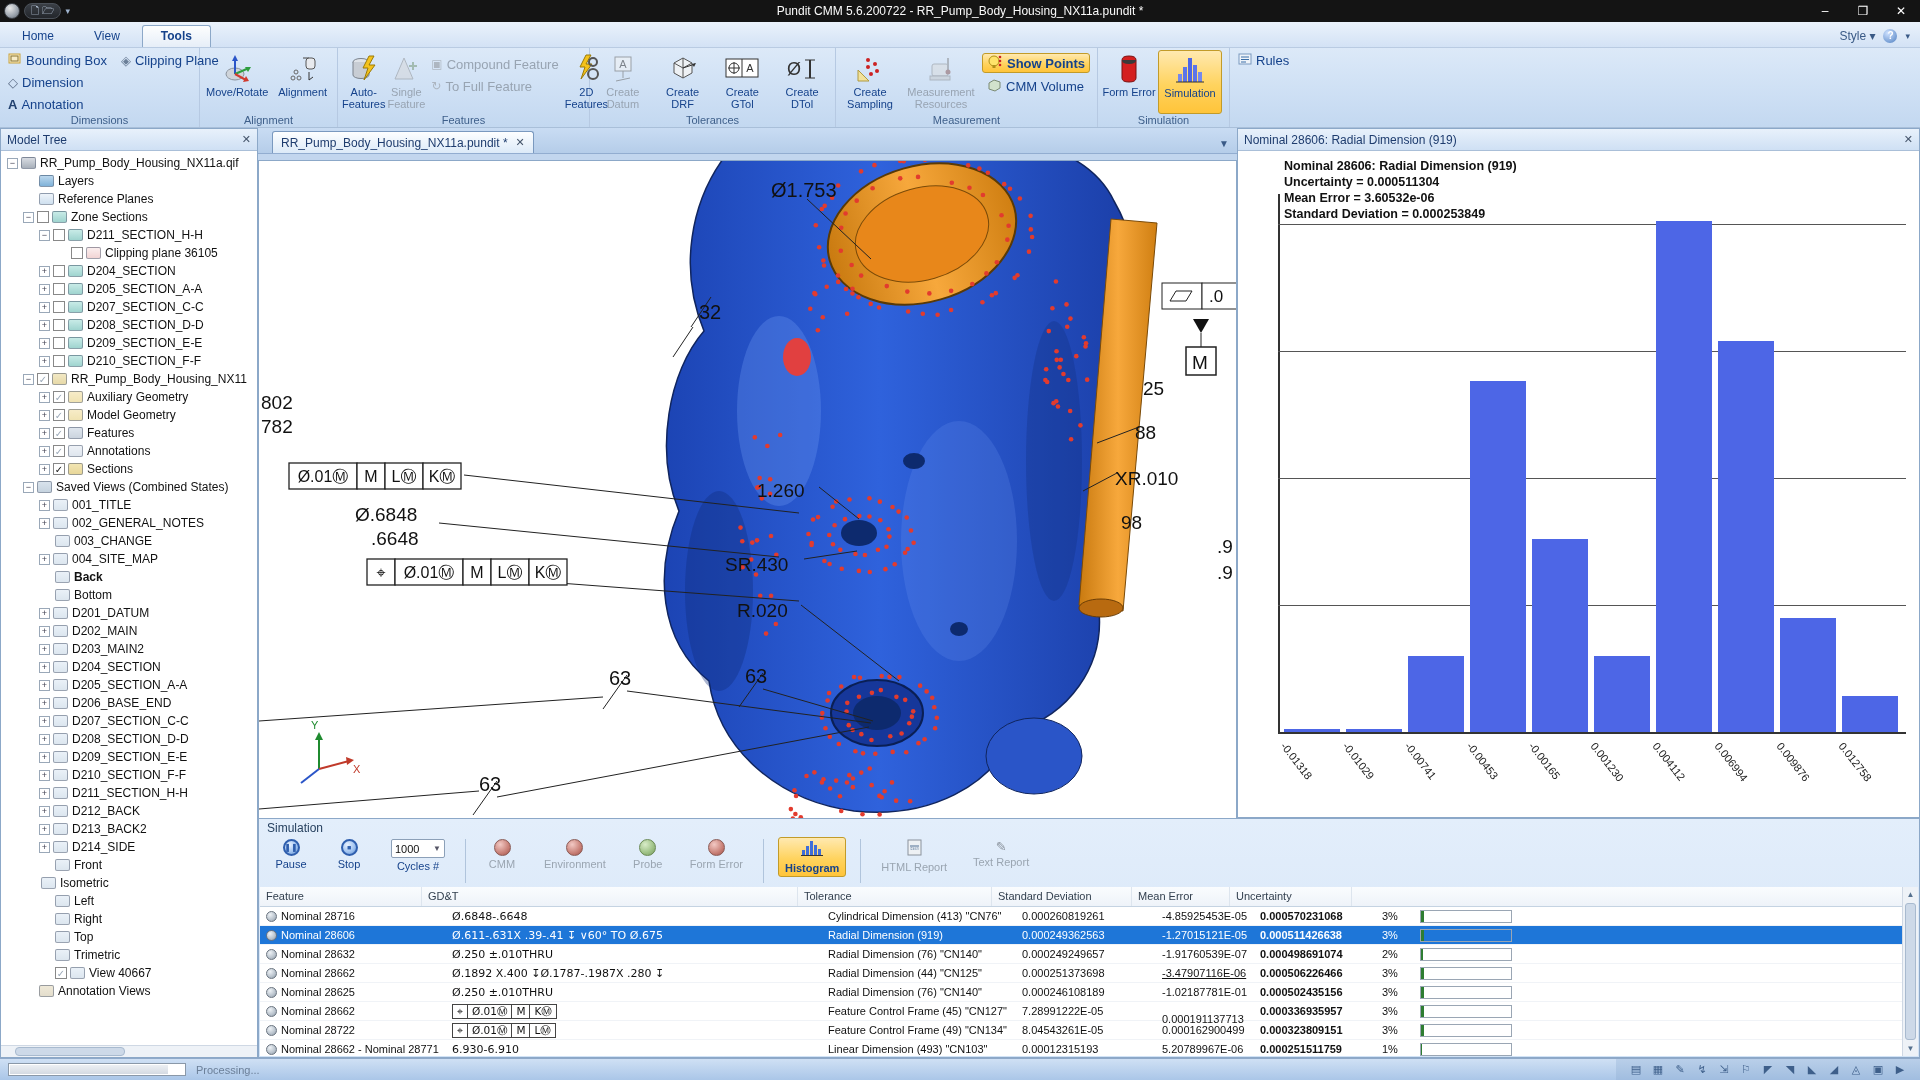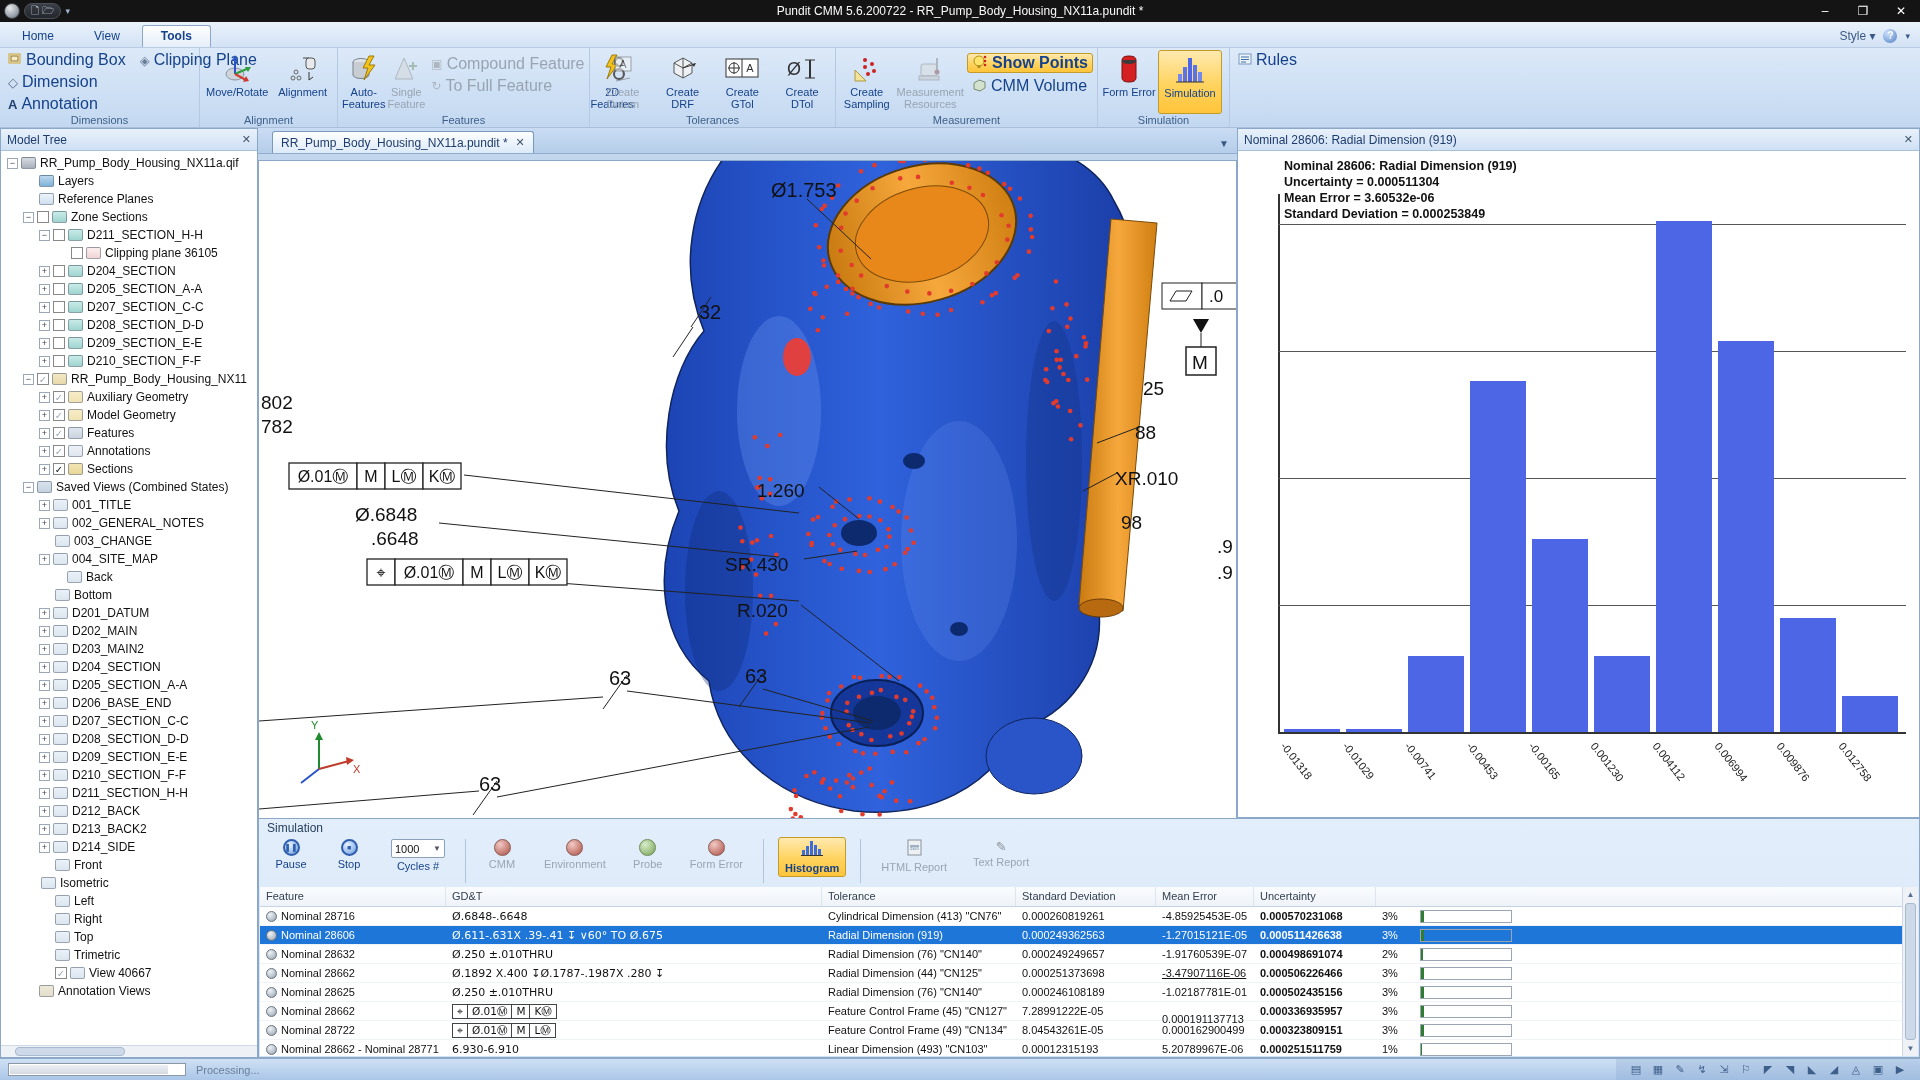--- a/index.html
+++ b/index.html
@@ -36,21 +36,21 @@
   .ribbon { position:absolute; left:0; top:48px; width:1920px; height:80px;
     background:linear-gradient(#dce9f8,#cddff4 60%,#c3d8f0); border-bottom:1px solid #a9bfd9; display:flex; }
   .rgroup { position:relative; height:100%; border-right:1px solid #b6c9e2; padding:2px 4px 14px 4px; }
   .rg-label { position:absolute; left:0; right:0; bottom:1px; text-align:center; font-size:11px; color:#3e5f8a; }
   .rg-body { display:flex; height:64px; align-items:stretch; gap:2px; }
   .rbtn-b { width:62px; display:flex; flex-direction:column; align-items:center; justify-content:flex-start;
     padding-top:2px; border-radius:3px; text-align:center; }
   .rbtn-b .ic { height:34px; display:flex; align-items:center; justify-content:center; }
   .rbtn-b .lb { font-size:11px; color:#15428b; line-height:12px; }
   .rbtn-s { display:flex; align-items:center; gap:4px; height:20px; padding:0 4px; border-radius:3px; }
-  .rbtn-s .lb { font-size:16px; color:#15428b; white-space:nowrap; }
+  .rbtn-s .lb { font-size:13px; color:#15428b; white-space:nowrap; }
   .dis .lb { color:#98a4b2 !important; }
   .dis .ic { opacity:.55; filter:grayscale(60%); }
   .hl { background:linear-gradient(#ffe9b0,#ffd35e 55%,#ffc43a); border:1px solid #c29b29; }
   .dim-grid { display:grid; grid-template-columns:auto auto; grid-auto-rows:20px; column-gap:6px; align-content:start; }
   .glyph { font-family:"DejaVu Sans", sans-serif; }
 
   
   .main { position:absolute; left:0; top:128px; width:1920px; height:930px; }
 
   
@@ -558,21 +558,21 @@
         <div class="trow" style="padding-left: 38px;">
           <span style="width: 16px; flex: 0 0 auto;"></span>
           <span class="tico" style="background: linear-gradient(rgb(234, 241, 248), rgb(220, 230, 239));"></span>
           <span>003_CHANGE</span>
         </div>
         <div class="trow" style="padding-left: 38px;">
           <span class="texp">+</span>
           <span class="tico" style="background: linear-gradient(rgb(234, 241, 248), rgb(220, 230, 239));"></span>
           <span>004_SITE_MAP</span>
         </div>
-        <div class="trow" style="padding-left: 50px;">
+        <div class="trow" style="padding-left: 38px; font-weight: bold;">
           <span style="width: 16px; flex: 0 0 auto;"></span>
           <span class="tico" style="background: linear-gradient(rgb(234, 241, 248), rgb(220, 230, 239));"></span>
           <span>Back</span>
         </div>
         <div class="trow" style="padding-left: 38px;">
           <span style="width: 16px; flex: 0 0 auto;"></span>
           <span class="tico" style="background: linear-gradient(rgb(234, 241, 248), rgb(220, 230, 239));"></span>
           <span>Bottom</span>
         </div>
         <div class="trow" style="padding-left: 38px;">
@@ -1178,21 +1178,21 @@
         <span class="cap">HTML Report</span>
       </div>
       <div class="tbtn dis">
         <span class="glyph" style="color:#8a929c;font-size:13px;">✎</span>
         <span class="cap">Text Report</span>
       </div>
     </div>
 
     <div class="simtable">
       <div class="thead" id="thead">
-          <div class="th" style="width: 186px;">Feature</div>
+          <div class="th" style="width: 162px;">Feature</div>
           <div class="th" style="width: 376px;">GD&amp;T</div>
           <div class="th" style="width: 194px;">Tolerance</div>
           <div class="th" style="width: 140px;">Standard Deviation</div>
           <div class="th" style="width: 98px;">Mean Error</div>
           <div class="th" style="width: 122px;">Uncertainty</div>
         </div>
       <div id="tbody">
           <div class="trw">
             <div class="td" style="width: 186px;"><span class="feat-ic"></span>Nominal 28716</div>
             <div class="td gdt" style="width: 376px;">Ø.6848-.6648</div>

